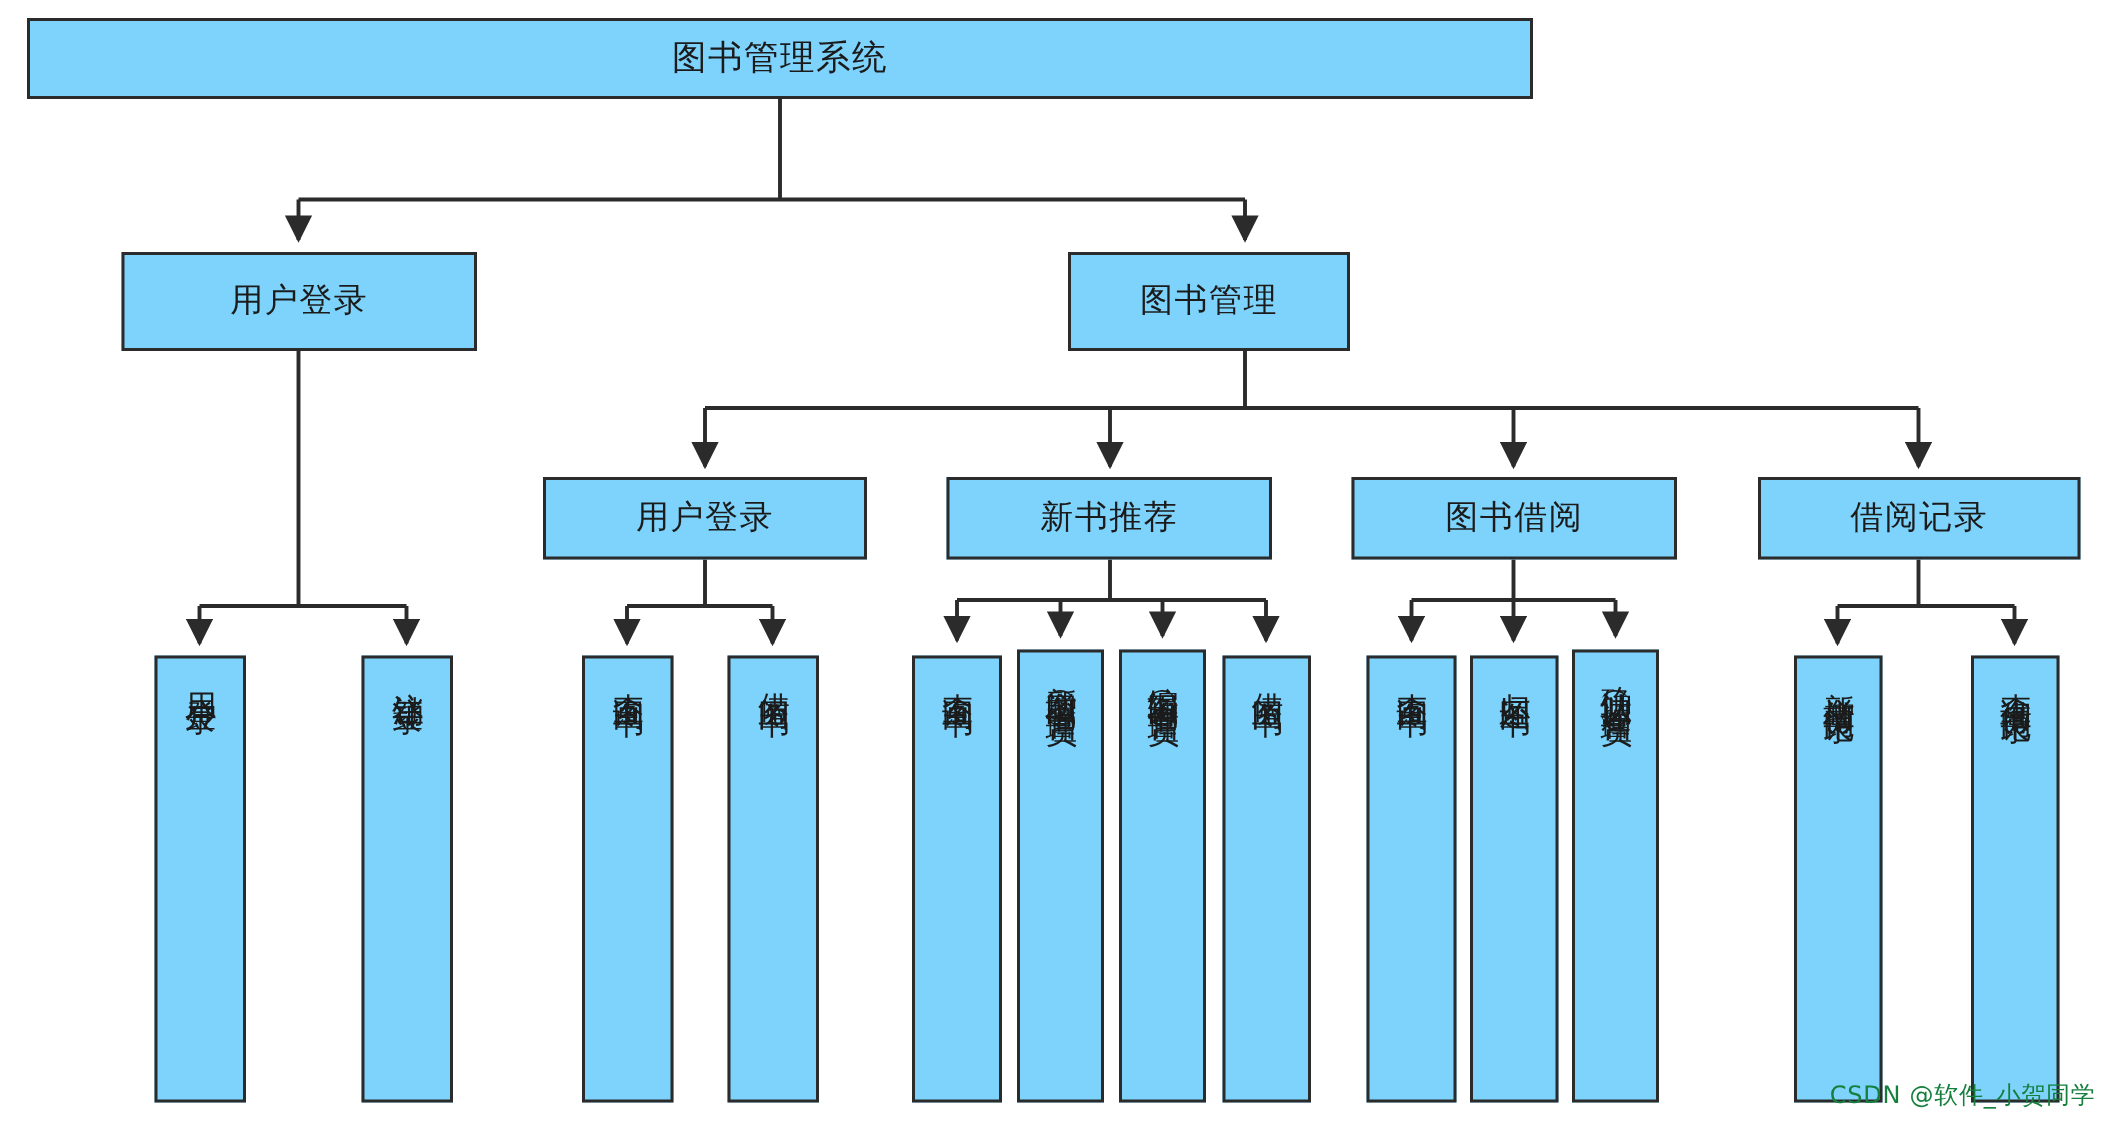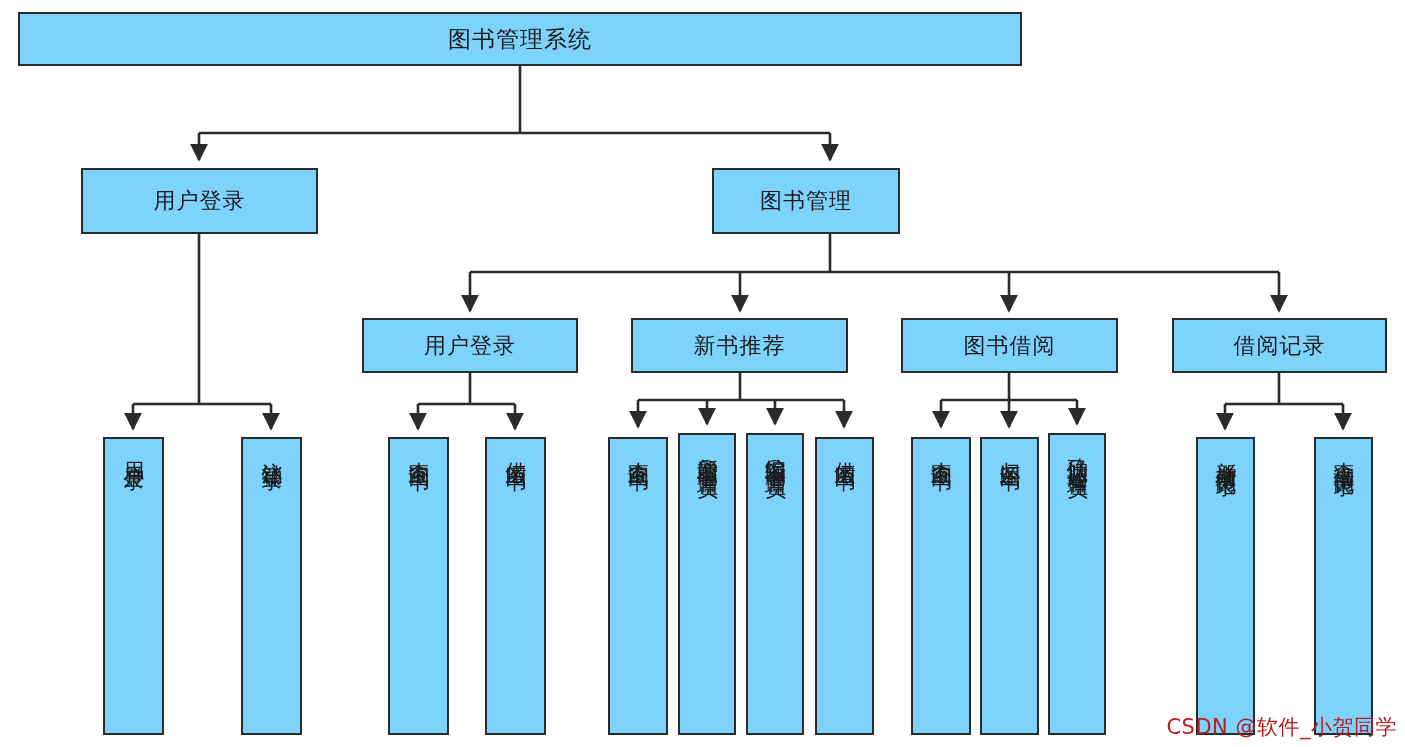--- a/index.html
+++ b/index.html
@@ -52,22 +52,22 @@
     font-size:21px;
     line-height:1.28;
     letter-spacing:3px;
     white-space:nowrap;
     color:#1b1b1b;
   }
   .watermark{
     position:absolute;
     right:8px;
     bottom:6px;
-    font-size:21px;
-    color:#b91c1c;
+    font-size:16px;
+    color:#15803d;
     letter-spacing:0.5px;
     white-space:nowrap;
     user-select:none;
   }
 </style>
 </head>
 <body>
 
 <div id="stage">
 

